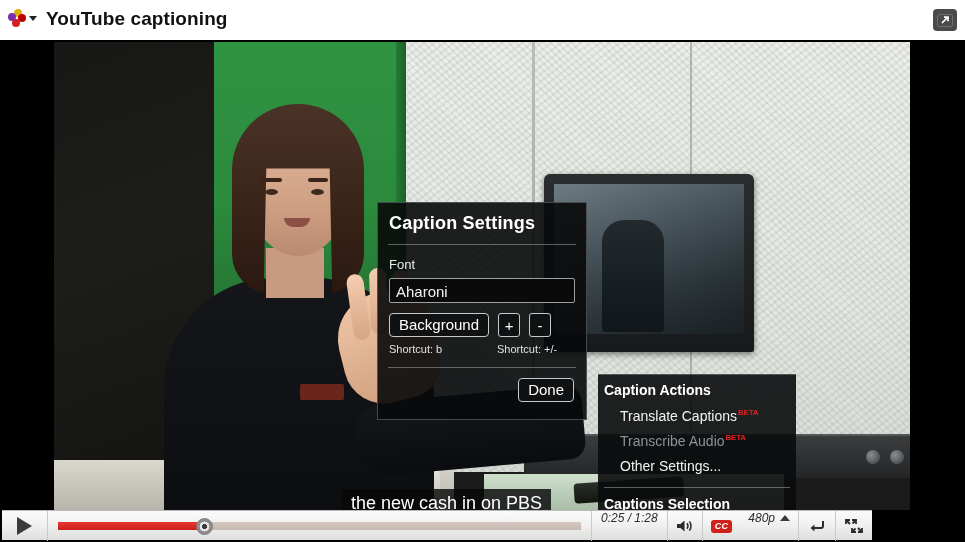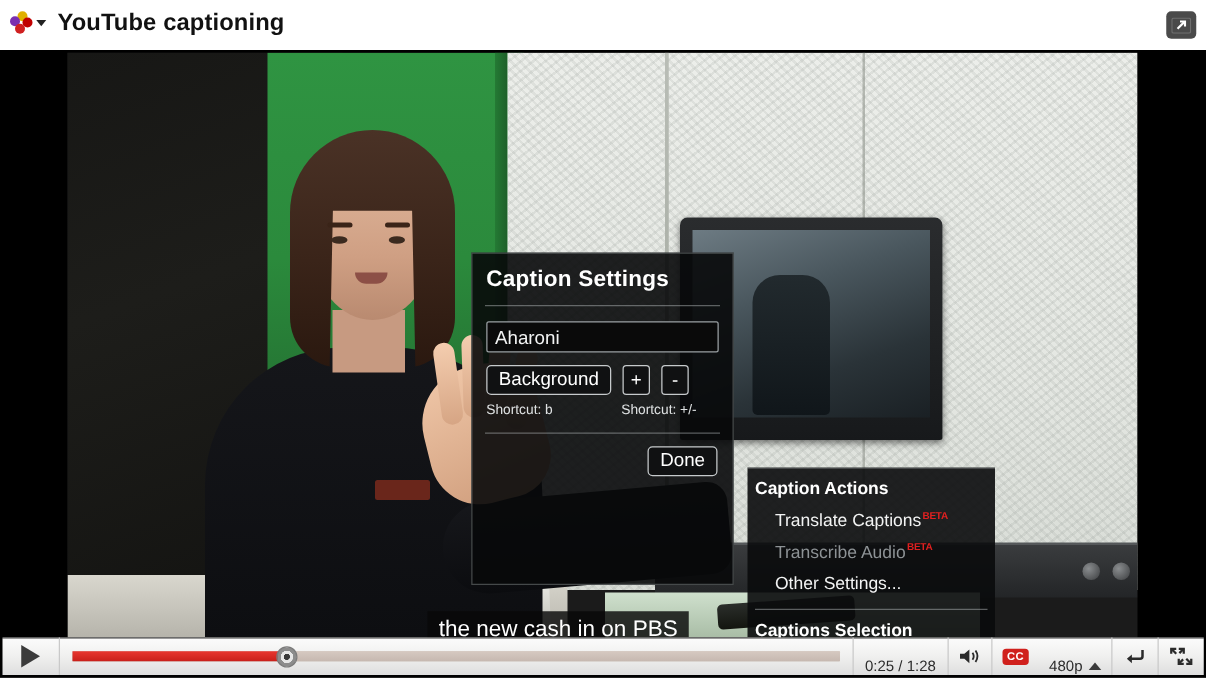--- a/index.html
+++ b/index.html
@@ -180,21 +180,21 @@
   
   .caption-box{
     position:absolute; left:340px; top:447px;
     background:rgba(8,8,8,.82);
     color:#fff; font-size:18px; padding:4px 9px 5px 9px;
     white-space:nowrap;
   }
 
   
   .settings{
-    position:absolute; left:375px; top:160px; width:210px; height:266px;
+    position:absolute; left:375px; top:160px; width:210px; height:218px;
     background:rgba(8,9,10,.90);
     border:1px solid rgba(120,125,128,.55);
     color:#fff;
   }
   .settings-title{
     font-size:18px; font-weight:bold; color:#fff;
     padding:10px 0 10px 11px; letter-spacing:.2px;
   }
   .settings-rule{
     height:1px; background:rgba(190,195,198,.45); margin:0 10px;
@@ -249,24 +249,24 @@
   .menu-rule{
     height:1px; background:rgba(190,195,198,.45); margin:8px 6px 0 6px;
   }
   .menu-head2{
     font-size:14px; font-weight:bold; color:#fff;
     padding:8px 0 4px 6px;
   }
 
   
   .controls{
-    position:absolute; left:0; bottom:0; width:961px; height:30px;
+    position:absolute; left:0; bottom:0; width:870px; height:30px;
     background:linear-gradient(180deg,#fbfbfb 0%,#f0f0ef 48%,#dedede 100%);
     border-top:1px solid #b9b9b9;
-    display:flex; align-items:flex-end;
+    display:flex; align-items:flex-start;font-style:italic;
   }
   .ctl-play{
     width:46px; height:30px; display:flex; align-items:center; justify-content:center;
     border-right:1px solid #c9c9c9;
   }
   .tri{
     width:0;height:0;border-left:15px solid #3b3b3b;
     border-top:9px solid transparent; border-bottom:9px solid transparent;
   }
   .ctl-progress{
@@ -382,20 +382,21 @@
       <div class="v-finger" style="left:355px; top:236px; transform:rotate(10deg);"></div>
     </div>
 
     <div class="caption-box">the new cash in on PBS</div>
 
     <div class="settings">
       <div class="settings-title">Caption Settings</div>
       <div class="settings-rule"></div>
 
       <div class="settings-body">
+        <div class="field-label">Font</div>
 
         <div class="font-input" title="Font name">Aharoni</div>
 
         <div class="row-btns">
           <div class="btn-dark">Background</div>
           <div class="btn-sq">+</div>
           <div class="btn-sq">-</div>
         </div>
 
         <div class="shortcut-row">

